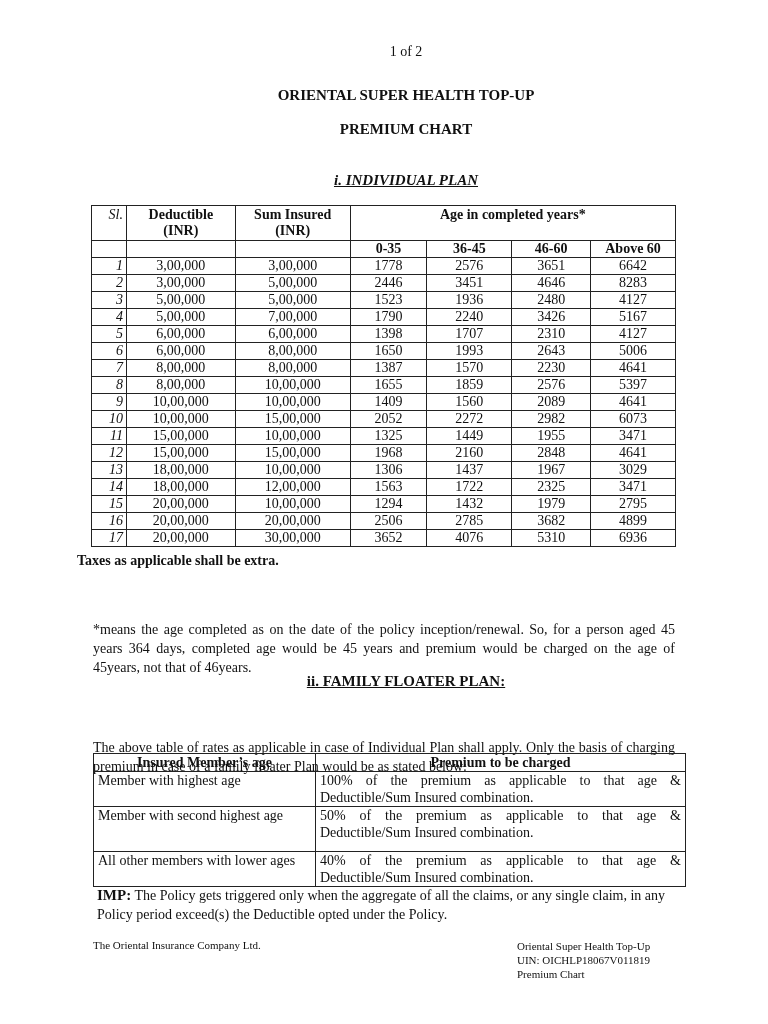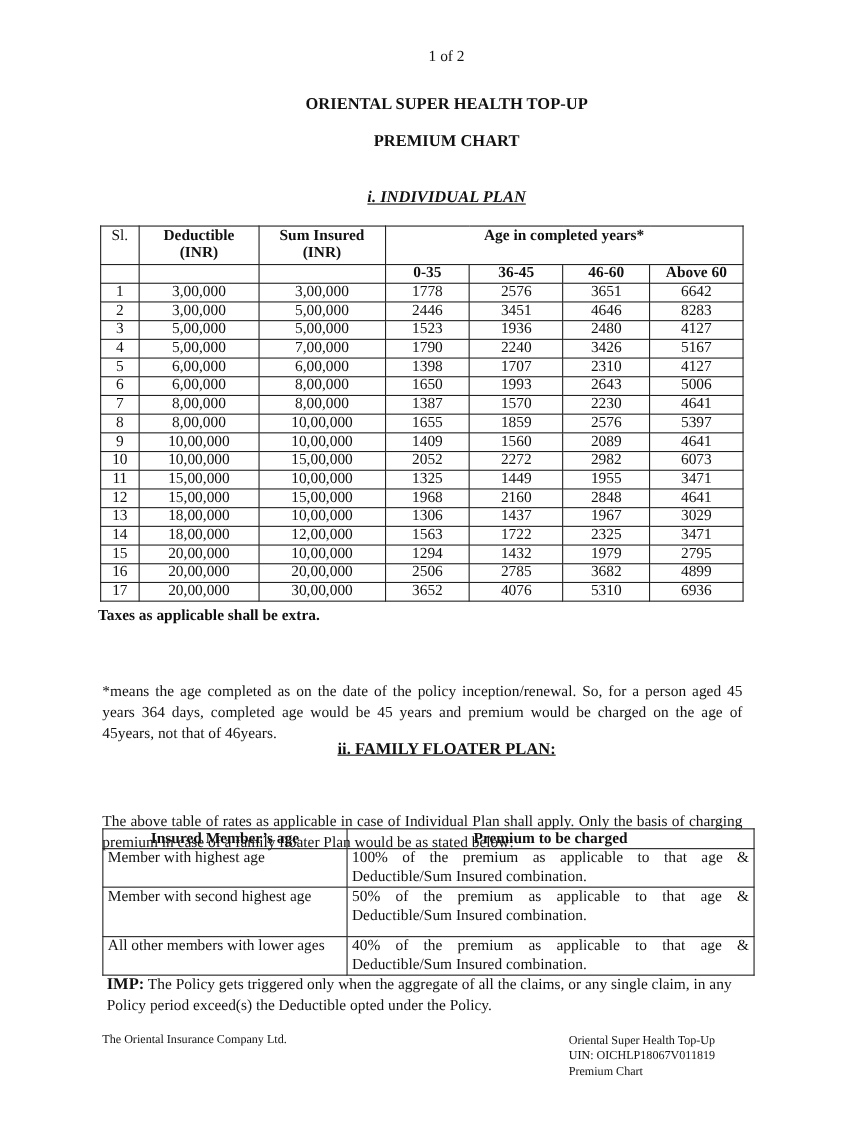--- a/index.html
+++ b/index.html
@@ -18,30 +18,30 @@
   .sec2 { top: 672px; }
 
   table { border-collapse: collapse; font-size: 14px; }
   #ind-table { position: absolute; left: 91px; top: 205px; width: 585px; }
   #ind-table td, #ind-table th {
     border: 1px solid #222; padding: 0 3px; height: 16px; line-height: 16px;
     text-align: center; font-weight: normal;
   }
   #ind-table th { font-weight: bold; }
   #ind-table .hdr1 th { height: 33px; vertical-align: top; line-height: 16px; padding-top: 1px; }
-  #ind-table .sl { text-align: center; }
+  #ind-table .sl { text-align: right; font-style: italic; }
   #ind-table col.c1 { width: 35px; }
   #ind-table col.c2 { width: 109px; }
   #ind-table col.c3 { width: 115px; }
   #ind-table col.c4 { width: 77px; }
   #ind-table col.c5 { width: 85px; }
   #ind-table col.c6 { width: 79px; }
   #ind-table col.c7 { width: 85px; }
 
-  .taxes { left: 89px; top: 553px; font-size: 14px; font-weight: bold; text-align: center; }
+  .taxes { left: 77px; top: 553px; font-size: 14px; font-weight: bold; text-align: center; }
   .para { left: 93px; width: 582px; font-size: 14px; line-height: 19px; text-align: justify; margin-top: 40px; }
   .p1 { top: 580px; }
   .p2 { top: 698px; }
 
   #ff-table { position: absolute; left: 93px; top: 753px; width: 593px; padding-left: 39px; }
   #ff-table td, #ff-table th {
     border: 1px solid #222; padding: 0 4px; font-size: 14px; line-height: 17px; vertical-align: top;
   }
   #ff-table th { font-weight: bold; text-align: center; height: 16px; }
   #ff-table td.prem { text-align: justify; text-align-last: left; }

